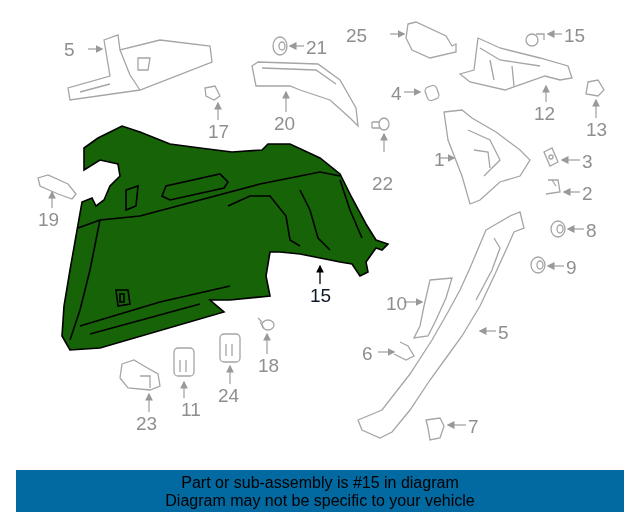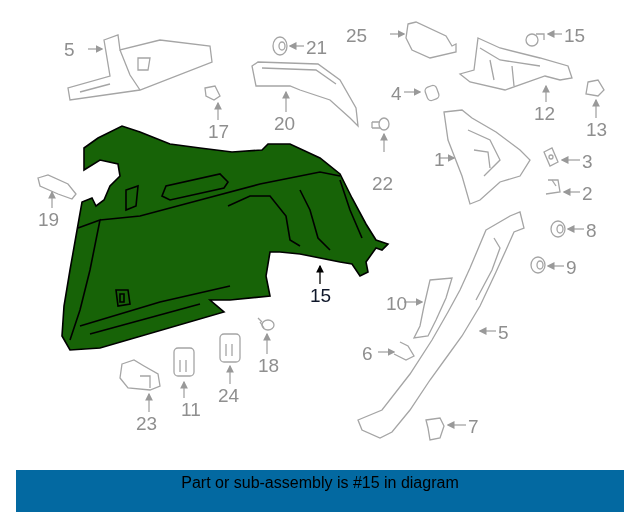--- a/index.html
+++ b/index.html
@@ -201,13 +201,14 @@
 <div class="callout" style="left:468px; top:417px;">7</div>
 <div class="callout" style="left:38px; top:210px;">19</div>
 <div class="callout active" style="left:310px; top:286px;">15</div>
 <div class="callout" style="left:258px; top:356px;">18</div>
 <div class="callout" style="left:218px; top:386px;">24</div>
 <div class="callout" style="left:181px; top:400px;">11</div>
 <div class="callout" style="left:136px; top:414px;">23</div>
 
 <div id="banner">
   <div>Part or sub-assembly is #15 in diagram</div>
+  <div>Diagram may not be specific to your vehicle</div>
 </div>
 
 </body></html>

